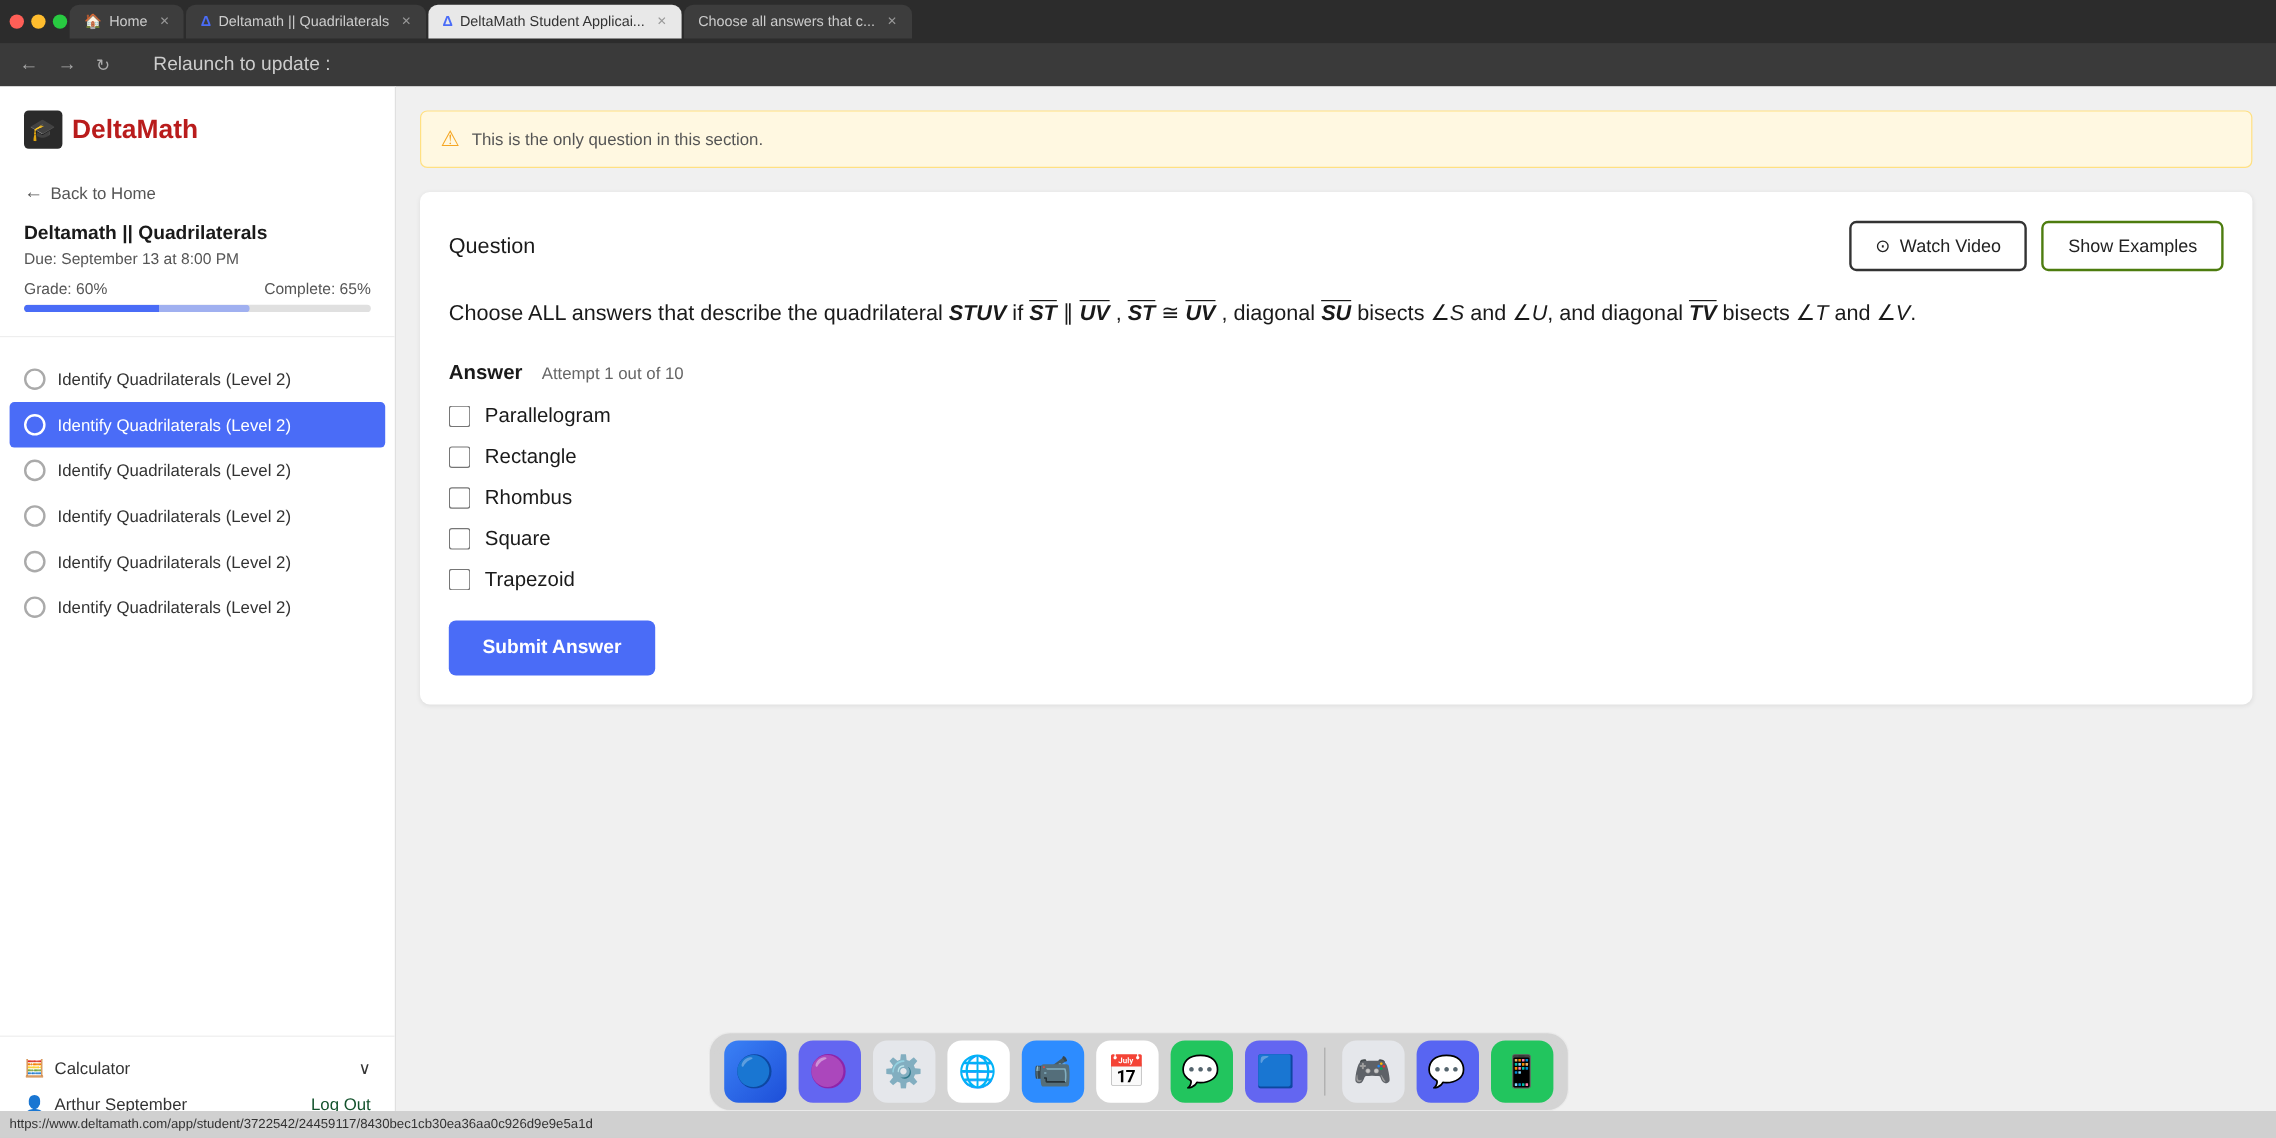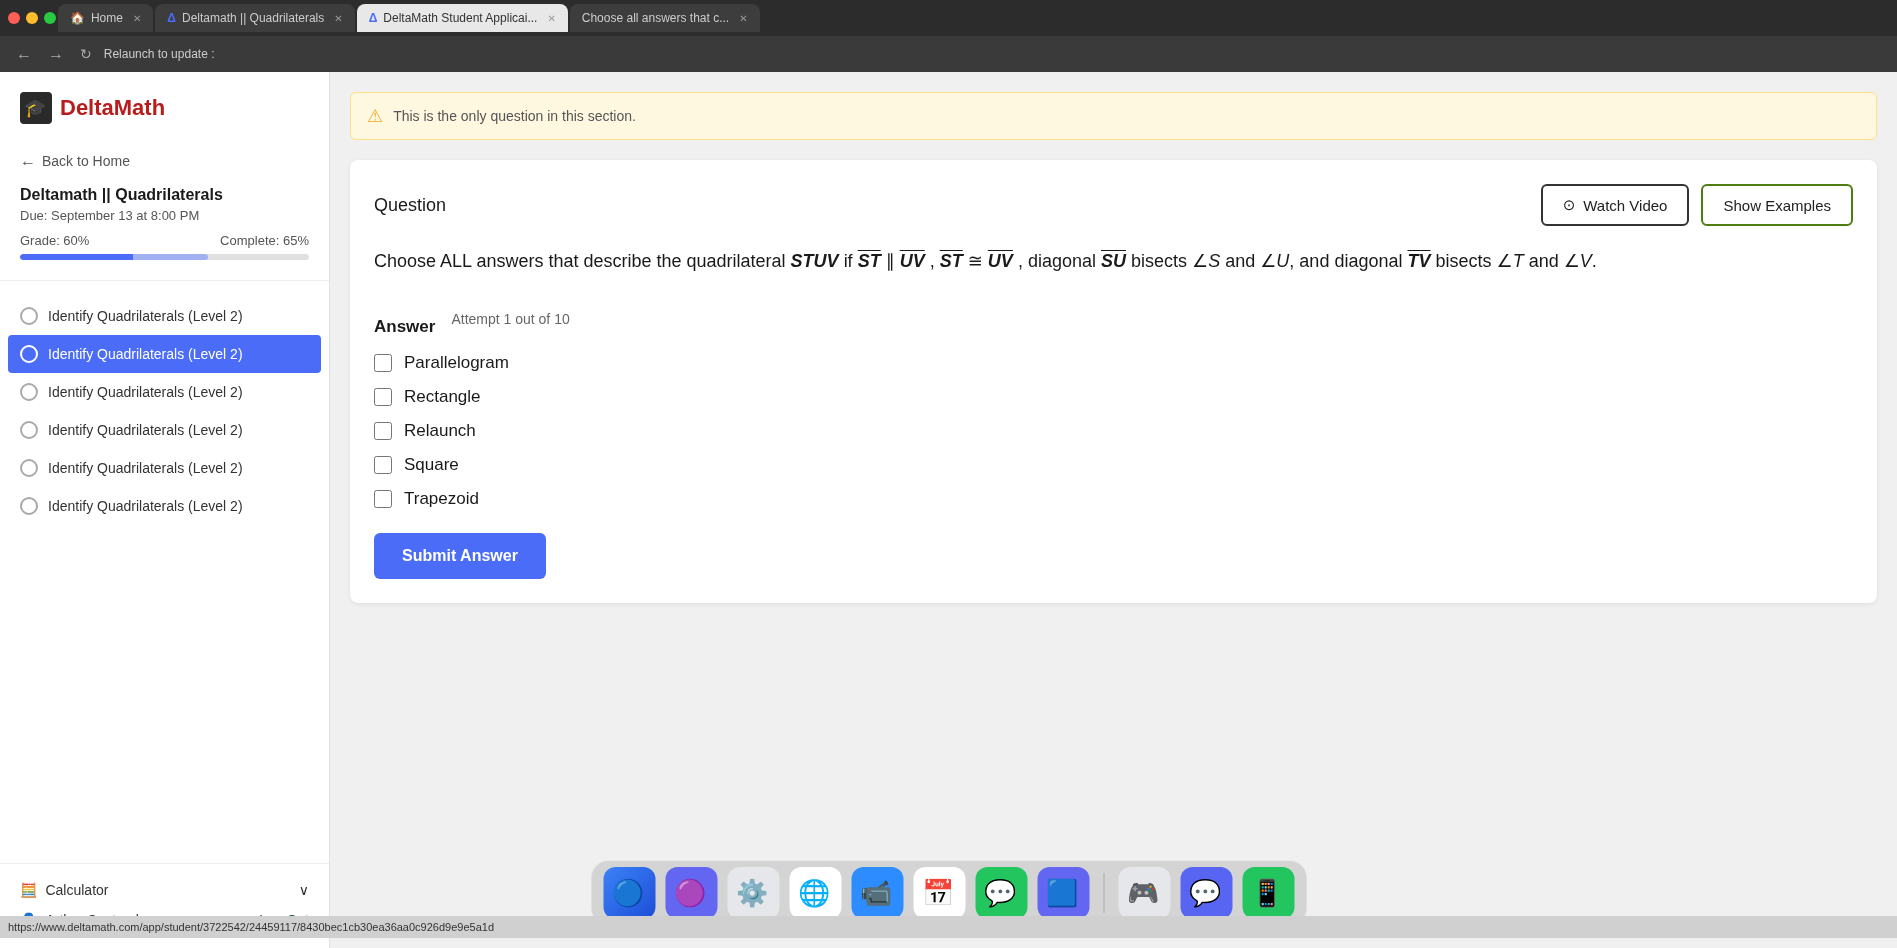--- a/index.html
+++ b/index.html
@@ -61,22 +61,23 @@
       align-items: center;
       padding: 0 12px;
       font-size: 12px;
       color: #333;
     }
     .reload-btn { color: #aaa; font-size: 14px; cursor: pointer; }
     .relaunch-btn {
       background: none;
       border: none;
       color: #ccc;
-      font-size: 12px;
-      cursor: pointer;
+      font-size: 16px;
+      cursor: pointer;
+      margin-left: 24px;
     }
 
     
     .app-container {
       display: flex;
       height: calc(948px - 72px);
       background: #f5f5f5;
     }
 
     
@@ -288,21 +289,20 @@
     .answer-header {
       display: flex;
       align-items: center;
       gap: 16px;
       margin-bottom: 16px;
     }
     .answer-label {
       font-size: 17px;
       font-weight: 700;
       color: #1a1a1a;
-      margin-top: 16px;
     }
     .attempt-label {
       font-size: 14px;
       color: #666;
     }
     .choices-list {
       display: flex;
       flex-direction: column;
       gap: 14px;
       margin-bottom: 24px;
@@ -331,21 +331,21 @@
       border-radius: 6px;
       padding: 14px 28px;
       font-size: 16px;
       font-weight: 600;
       cursor: pointer;
     }
 
     
     .status-bar {
       position: fixed;
-      bottom: 10px;
+      bottom: 0;
       left: 0;
       width: 100%;
       background: #d0d0d0;
       height: 22px;
       display: flex;
       align-items: center;
       padding: 0 8px;
       font-size: 11px;
       color: #333;
       z-index: 100;
@@ -543,21 +543,21 @@
           <label class="choice-item">
             <input type="checkbox" class="choice-checkbox" style="">
             <span>Parallelogram</span>
           </label>
           <label class="choice-item">
             <input type="checkbox" class="choice-checkbox" style="">
             <span>Rectangle</span>
           </label>
           <label class="choice-item">
             <input type="checkbox" class="choice-checkbox" style="">
-            <span>Relaunch</span>
+            <span>Rhombus</span>
           </label>
           <label class="choice-item">
             <input type="checkbox" class="choice-checkbox" style="">
             <span>Square</span>
           </label>
           <label class="choice-item">
             <input type="checkbox" class="choice-checkbox" style="">
             <span>Trapezoid</span>
           </label>
         </div>

